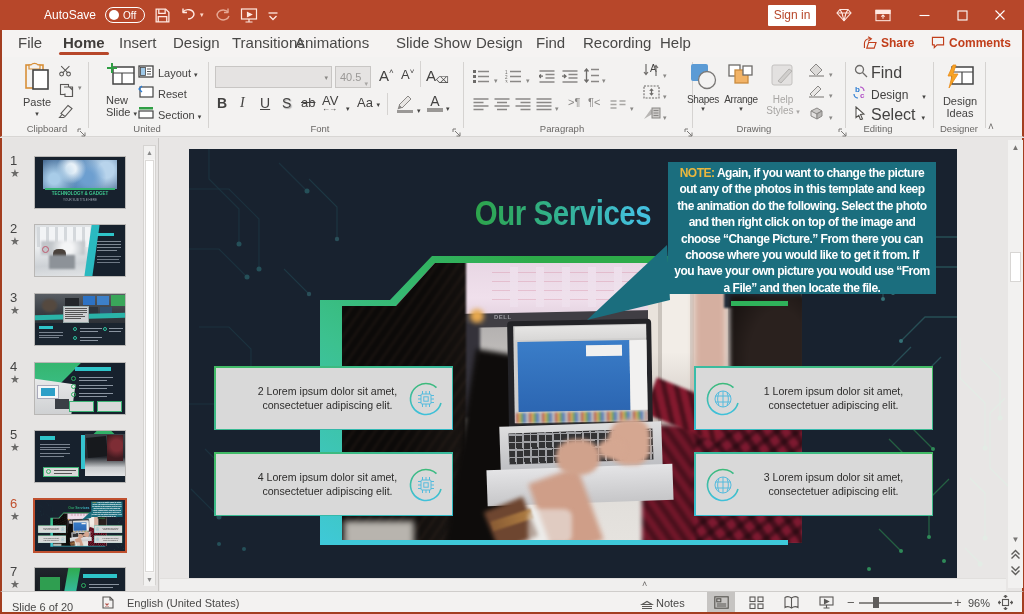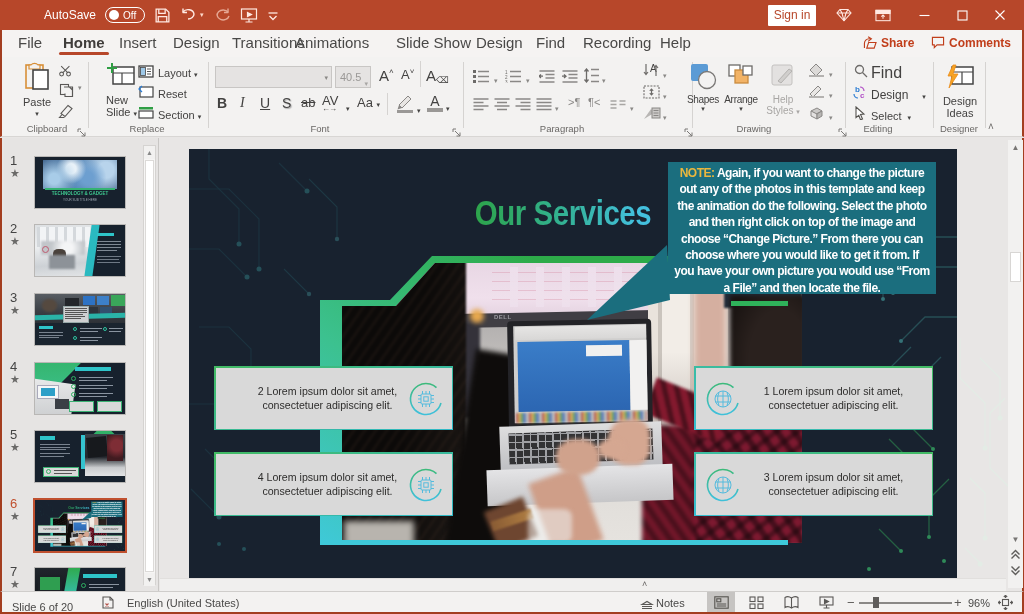--- a/index.html
+++ b/index.html
@@ -230,21 +230,21 @@
     <div class="abs" style="left:136px;top:27px"><svg width="16" height="13" viewBox="0 0 16 13">
           <rect x="2" y="2" width="13" height="10" fill="#fff" stroke="#444" stroke-width="1.2"></rect>
           <path d="M4 1 l-3 3 3 3" fill="none" stroke="#2b7cd3" stroke-width="1.3"></path>
         </svg></div>
     <div class="abs" style="left:156px;top:27px"><span class="rlbl">Reset</span></div>
     <div class="abs" style="left:136px;top:48px"><svg width="16" height="13" viewBox="0 0 16 13">
           <rect x="1" y="5" width="14" height="7" fill="#fff" stroke="#444" stroke-width="1.2"></rect>
           <rect x="1" y="1" width="14" height="2.5" fill="#2f9e44"></rect>
         </svg></div>
     <div class="abs" style="left:156px;top:48px"><span class="rlbl">Section <span class="car">▾</span></span></div>
-    <div class="glabel" style="left:95px;width:100px">Replace</div>
+    <div class="glabel" style="left:95px;width:100px">United</div>
     <div class="gsep" style="left:206px"></div>
 
     <div class="abs" style="left:213px;top:9px;width:117px;height:22px;background:#e5e3e2;border:1px solid #c8c6c4">
         <span style="position:absolute;right:3px;top:7px;color:#8a8886;font-size:7px">▾</span>
       </div>
     <div class="abs" style="left:333px;top:9px;width:36px;height:22px;background:#e5e3e2;border:1px solid #c8c6c4;font-size:11px;color:#9a9896;line-height:20px;padding-left:4px">40.5<span style="position:absolute;right:2px;top:7px;color:#a8a6a4;font-size:7px">▾</span></div>
     <div class="abs" style="left:377px;top:10px;font-size:15px;color:#434241">A<span style="font-size:8px;vertical-align:7px">˄</span></div>
     <div class="abs" style="left:399px;top:10px;font-size:13px;color:#434241">A<span style="font-size:8px;vertical-align:5px">˅</span></div>
     <div class="abs" style="left:418px;top:4px;height:26px;width:1px;background:#d5d3d1"></div>
     <div class="abs" style="left:424px;top:10px;font-size:15px;color:#434241">A<span style="font-size:9px;vertical-align:-2px">⌫</span></div>
@@ -392,21 +392,21 @@
     <div class="abs" style="left:849px;top:28px"><svg width="16" height="14" viewBox="0 0 16 14" fill="none">
           <text x="4" y="7" font-size="8" fill="#2b7cd3" font-weight="bold">b</text>
           <text x="9" y="13" font-size="8" fill="#b14fc6" font-weight="bold">c</text>
           <path d="M3 9 a4 4 0 0 0 4 4" stroke="#2b7cd3" stroke-width="1.2"></path>
           <path d="M13 6 a4 4 0 0 0 -4 -4" stroke="#b14fc6" stroke-width="1.2"></path>
         </svg></div>
     <div class="abs" style="left:869px;top:28px"><span class="rlbl" style="font-size:12px">Design</span><span class="car" style="margin-left:14px">▾</span></div>
     <div class="abs" style="left:852px;top:49px"><svg width="12" height="14" viewBox="0 0 12 14">
           <path d="M2 1 L10 8 L6.5 8.5 L8.5 13 L6.5 13.8 L4.8 9.3 L2 11.5 Z" fill="#fff" stroke="#55534f" stroke-width="1.1"></path>
         </svg></div>
-    <div class="abs" style="left:869px;top:49px"><span class="rlbl" style="font-size:11px">Select</span><span class="car" style="margin-left:6px">▾</span></div>
+    <div class="abs" style="left:869px;top:49px"><span class="rlbl" style="font-size:16px">Select</span><span class="car" style="margin-left:6px">▾</span></div>
 
     <div class="abs" style="left:938px;top:7px;width:40px;text-align:center">
       <svg width="30" height="27" viewBox="0 0 30 27">
           <rect x="7" y="3" width="21" height="17" fill="#fff" stroke="#444" stroke-width="1.5"></rect>
           <path d="M7 8 h21 M17 8 v12" stroke="#444" stroke-width="1.2"></path>
           <path d="M8 1 L3 12 h4 L4 24 L13 10 h-5 l3 -9 z" fill="#f7a324" stroke="#e88c1a" stroke-width="0.8"></path>
         </svg>
       <div class="rlbl">Design</div>
       <div class="rlbl">Ideas</div>
     </div>

